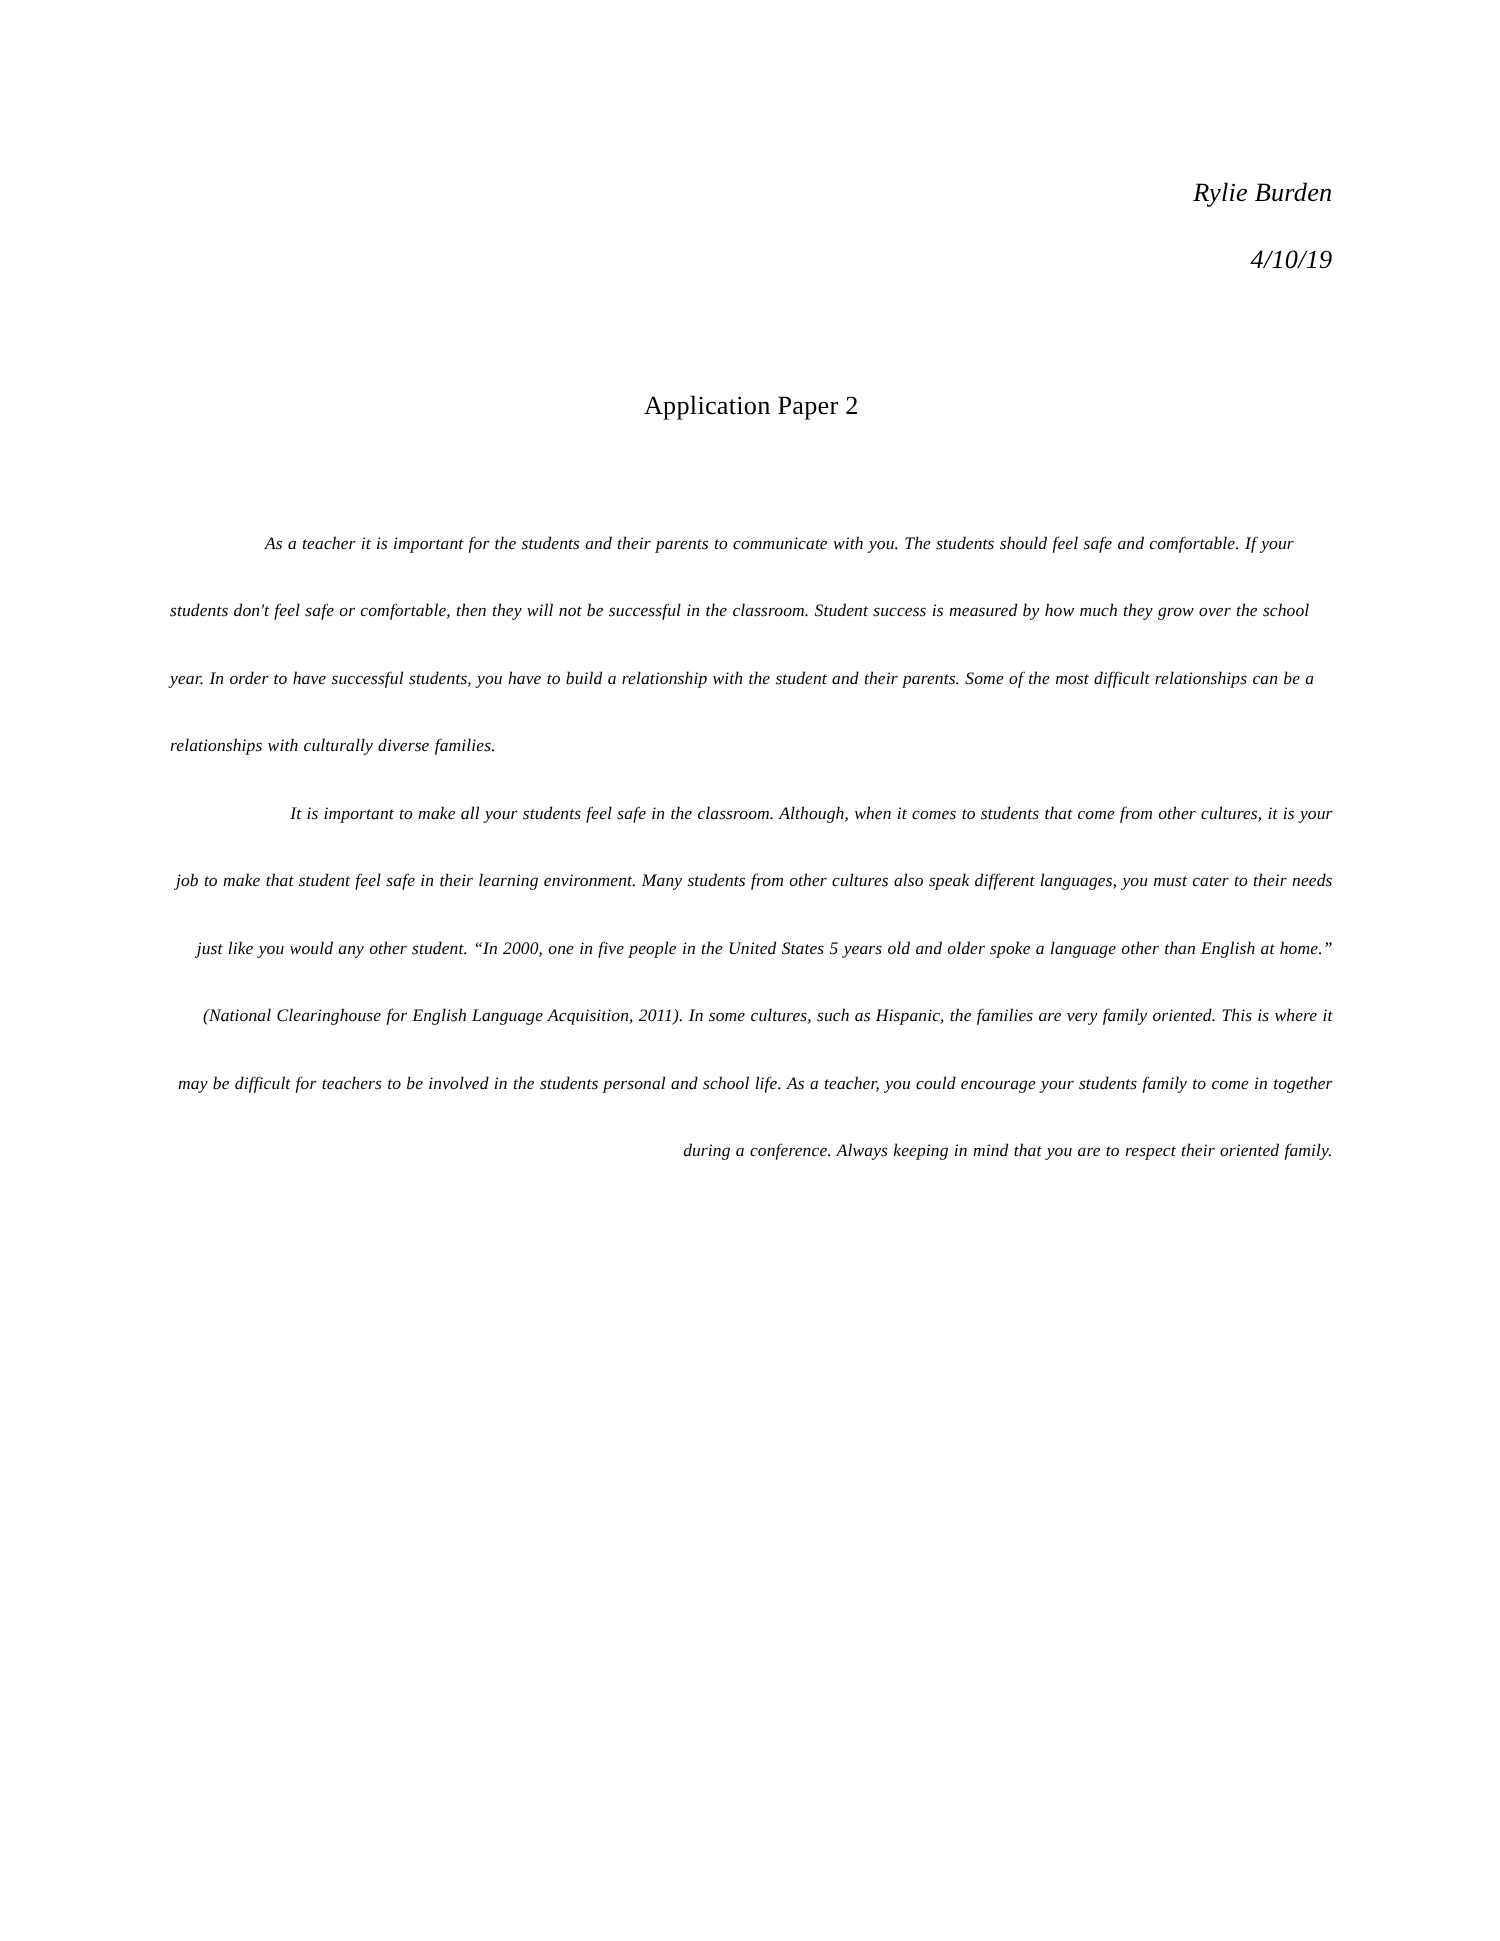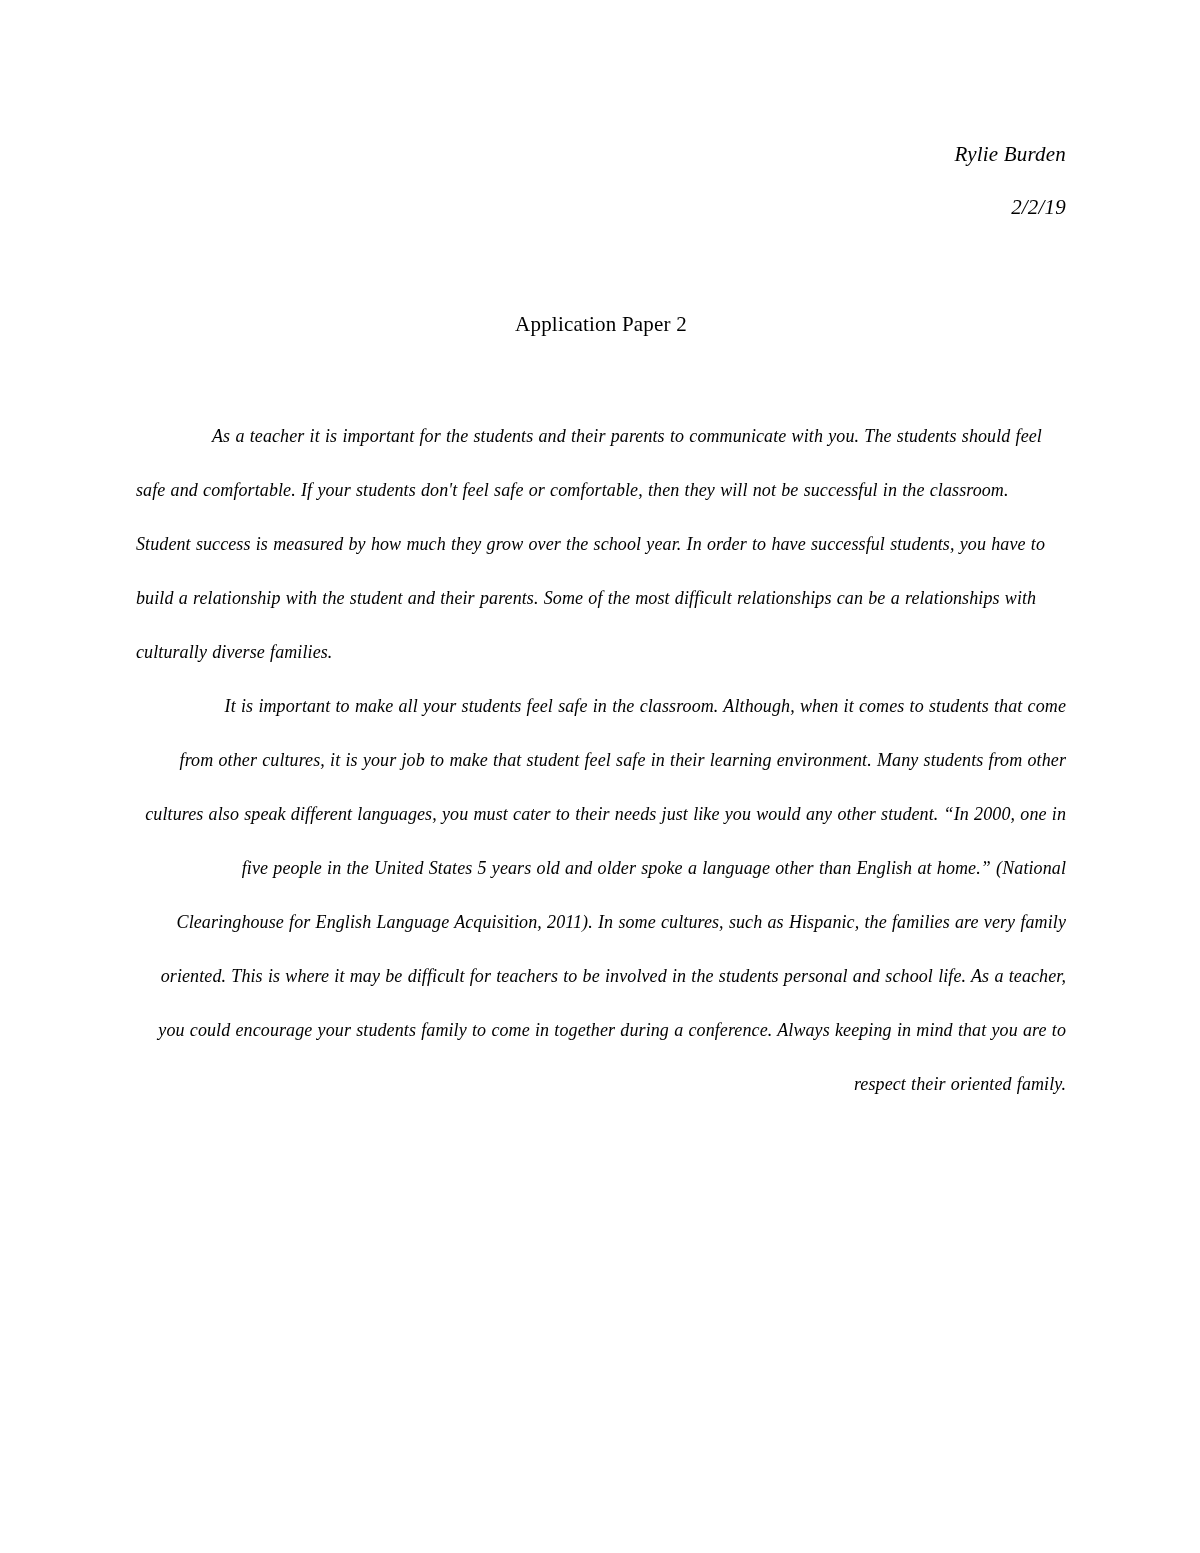--- a/index.html
+++ b/index.html
@@ -37,42 +37,42 @@
     font-size: 21px;
     text-align: center;
     margin-top: 78px;
     letter-spacing: 0.2px;
   }
   .body-copy {
     margin-top: 72px;
   }
   .para {
     font-style: italic;
-    font-size: 18px;
+    font-size: 14px;
     line-height: 54px;
     text-align: left;
     text-indent: 76px;
     letter-spacing: 0.1px;
     word-spacing: 0.6px;
     margin: 0;
   }
   .para + .para {
     margin-top: 0;
     text-align: right;
   }
 </style>
 </head>
 <body>
 
 <div class="page">
   <div class="content">
 
     <div class="heading-block">
       <div class="heading-line">Rylie Burden</div>
-      <div class="heading-line">2/2/19</div>
+      <div class="heading-line">4/10/19</div>
     </div>
 
     <div class="title">Application Paper 2</div>
 
     <div class="body-copy">
       <p class="para">As a teacher it is important for the students and their parents to communicate with you. The students should feel safe and comfortable. If your students don't feel safe or comfortable, then they will not be successful in the classroom. Student success is measured by how much they grow over the school year. In order to have successful students, you have to build a relationship with the student and their parents. Some of the most difficult relationships can be a relationships with culturally diverse families.</p>
       <p class="para">It is important to make all your students feel safe in the classroom. Although, when it comes to students that come from other cultures, it is your job to make that student feel safe in their learning environment. Many students from other cultures also speak different languages, you must cater to their needs just like you would any other student. “In 2000, one in five people in the United States 5 years old and older spoke a language other than English at home.” (National Clearinghouse for English Language Acquisition, 2011). In some cultures, such as Hispanic, the families are very family oriented. This is where it may be difficult for teachers to be involved in the students personal and school life. As a teacher, you could encourage your students family to come in together during a conference. Always keeping in mind that you are to respect their oriented family.</p>
     </div>
 
   </div>

